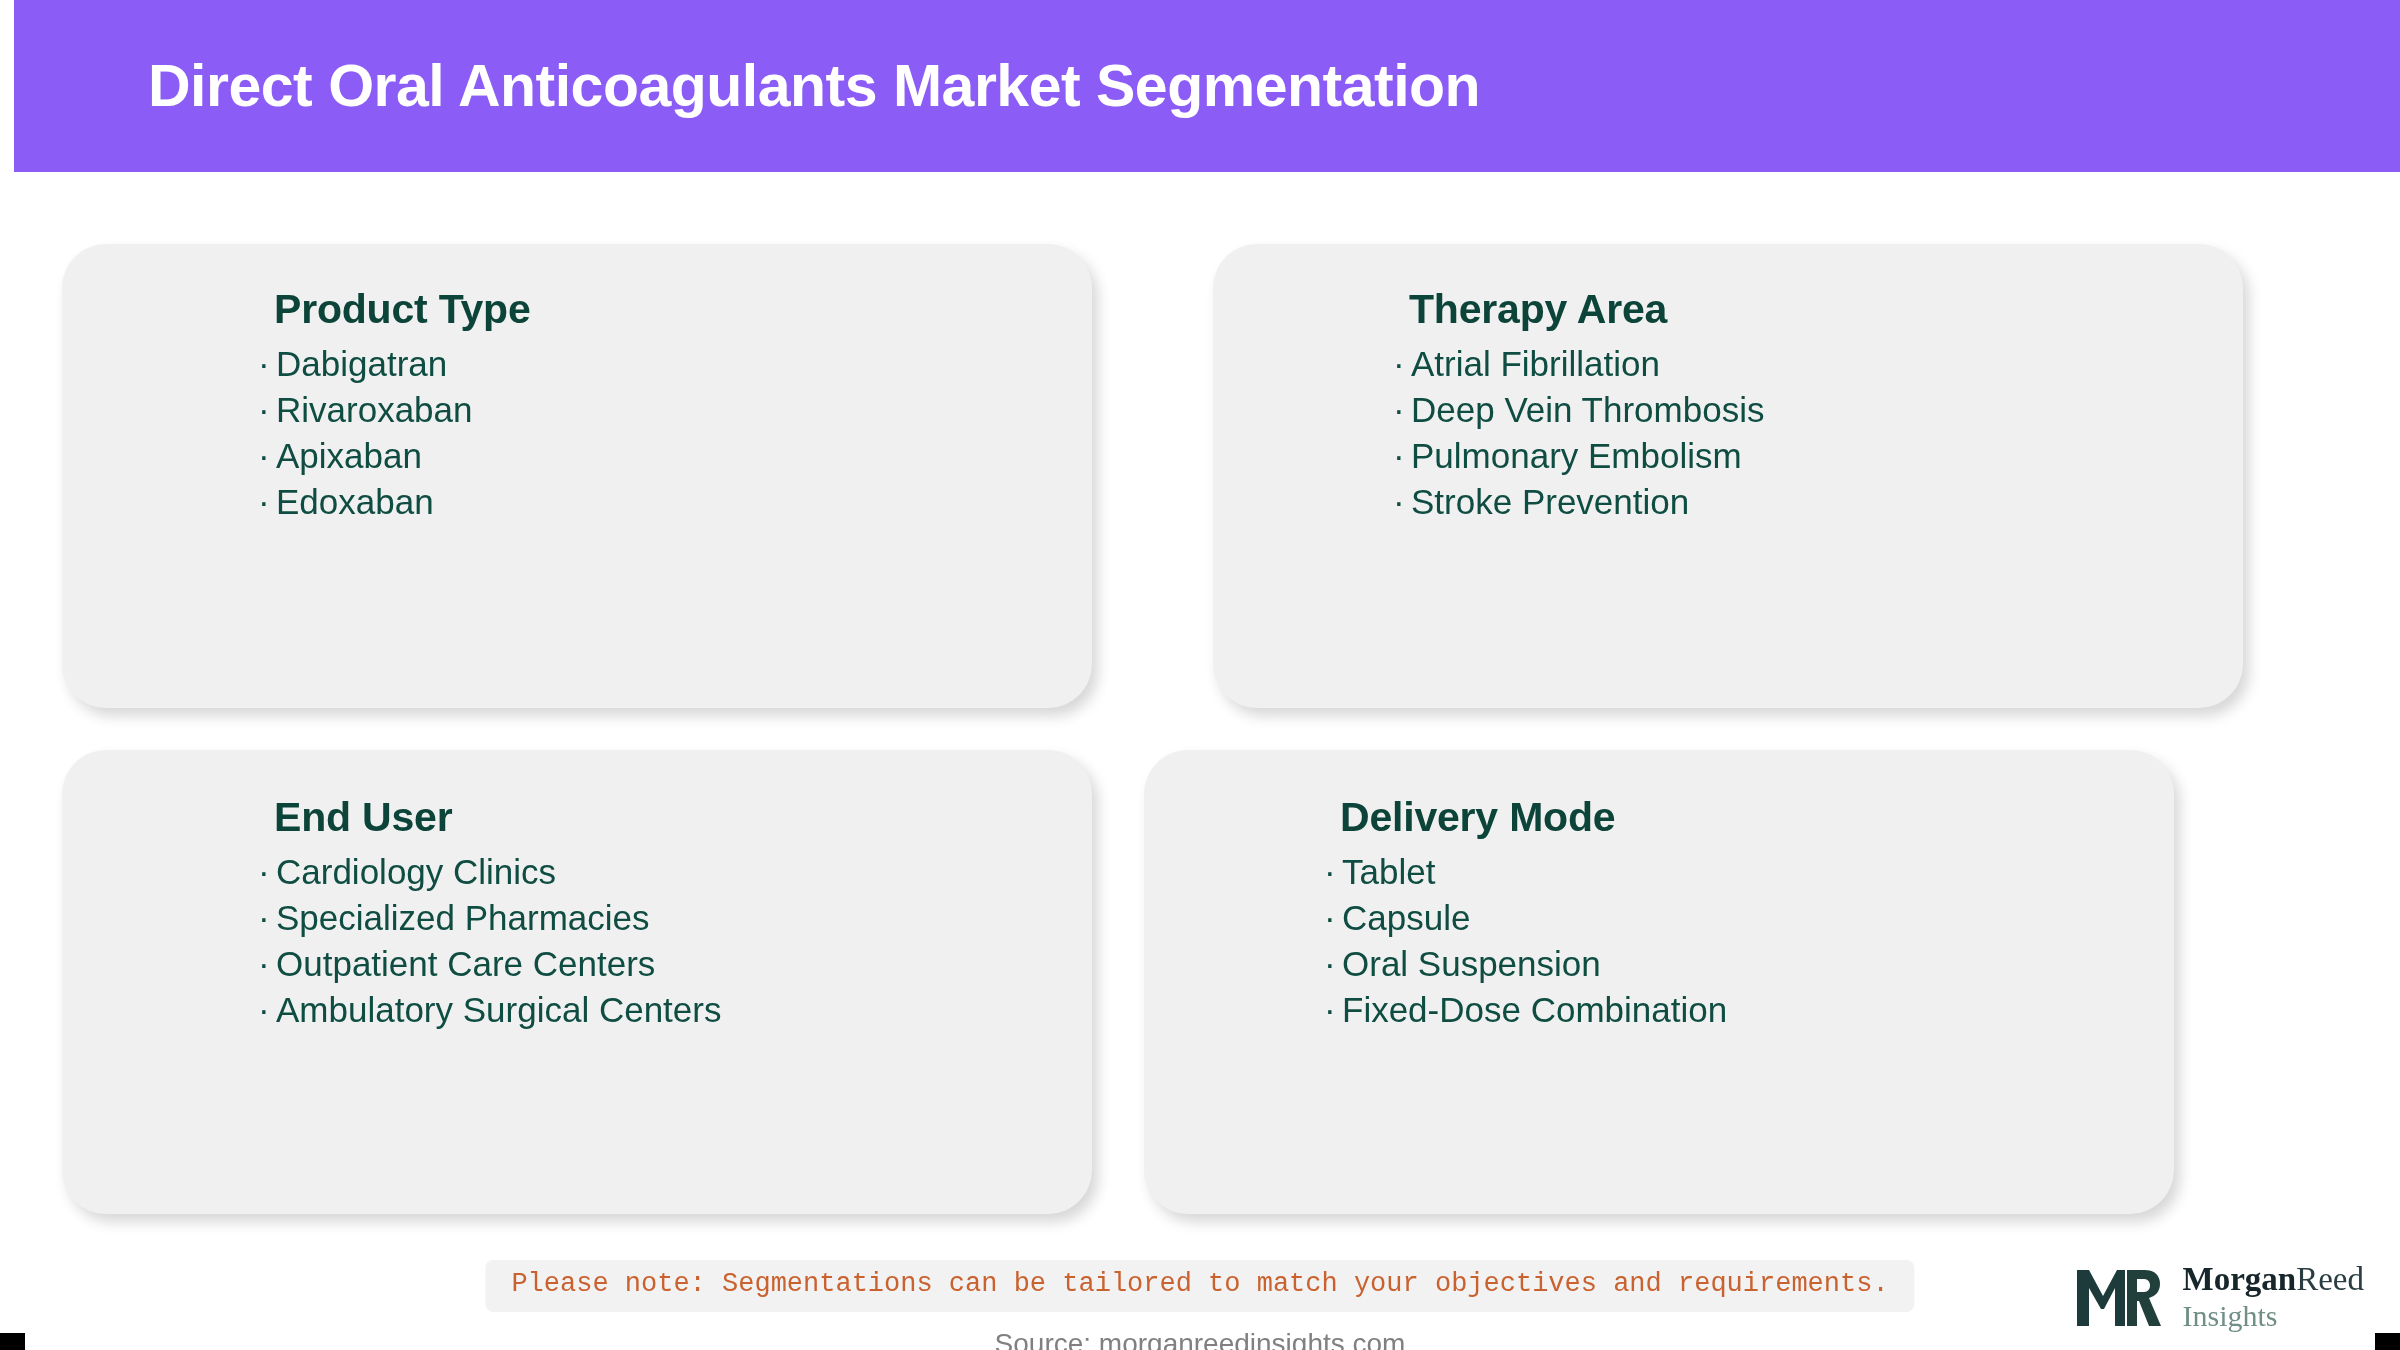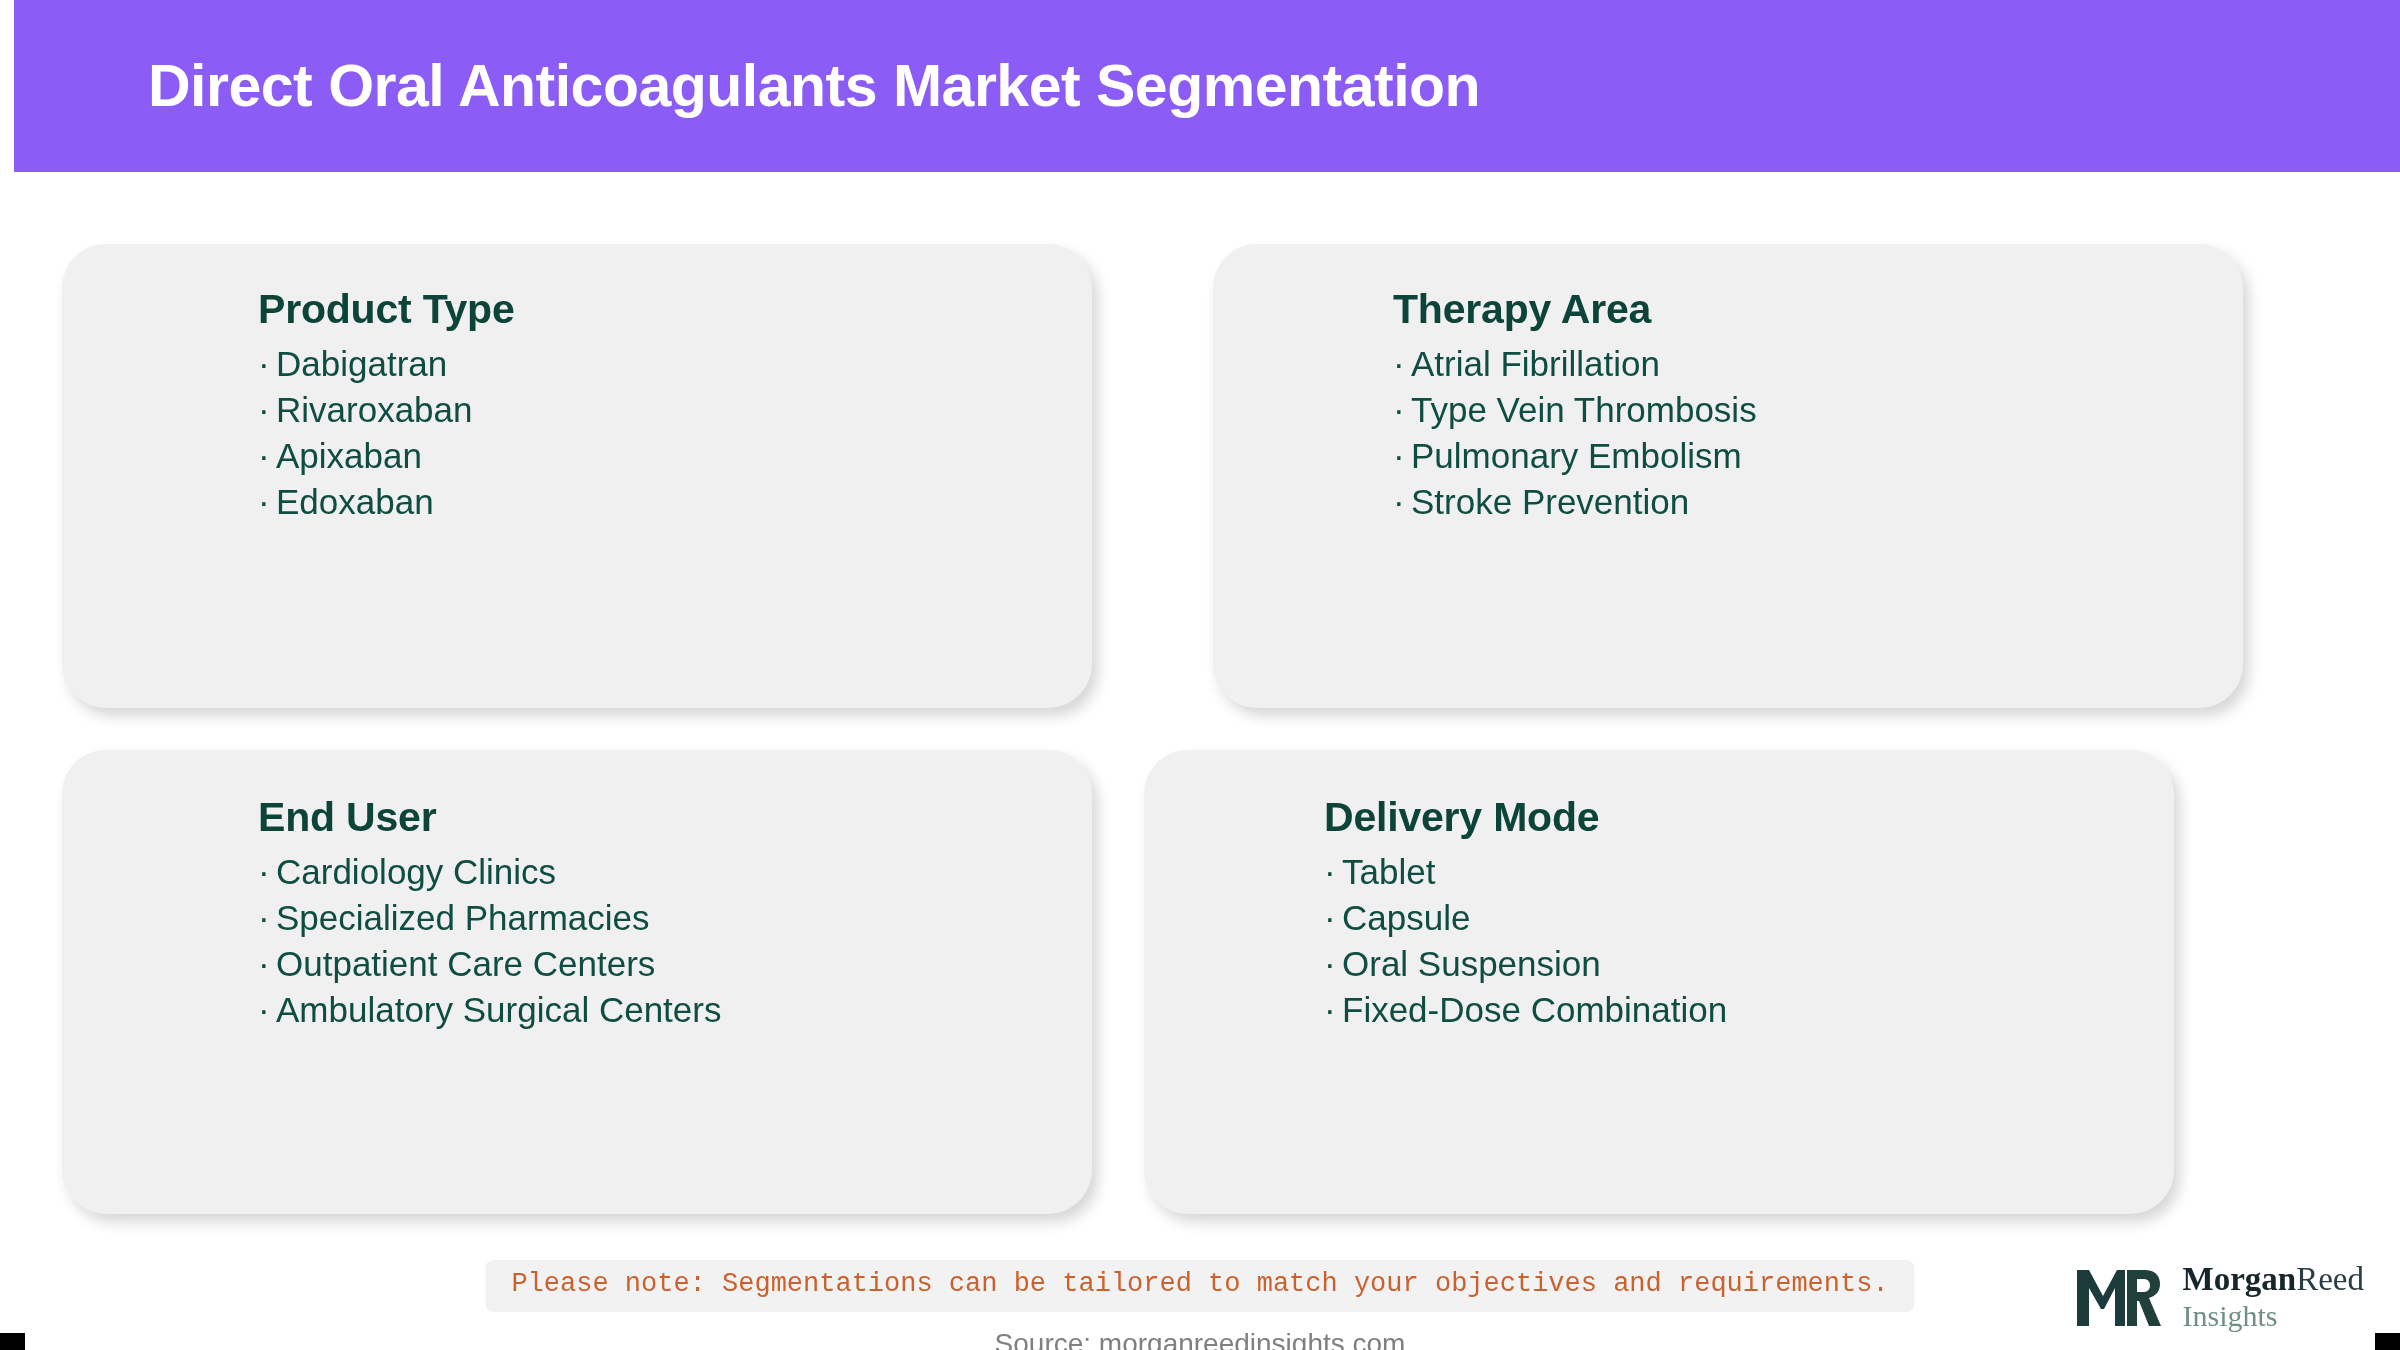--- a/index.html
+++ b/index.html
@@ -64,21 +64,21 @@
   .card-2 .card-inner,
   .card-4 .card-inner { padding-left: 180px; }
   .card-3 .card-inner,
   .card-4 .card-inner { padding-top: 42px; }
 
   .card-heading {
     color: #0d4439;
     font-size: 41px;
     font-weight: bold;
     letter-spacing: -0.2px;
-    margin: 0 0 6px 0;
+    margin: 0 0 6px 16px;
     line-height: 1.25;
     white-space: nowrap;
   }
 
   .bullet-list {
     list-style: none;
     margin: 0;
     padding: 0;
   }
   .bullet-list li {
@@ -201,21 +201,21 @@
   <div class="card card-2">
     <div class="card-inner">
       <div class="card-heading">Therapy Area</div>
       <ul class="bullet-list">
         <li>
           <span class="bullet-dot">·</span>
           <span>Atrial Fibrillation</span>
         </li>
         <li>
           <span class="bullet-dot">·</span>
-          <span>Type Vein Thrombosis</span>
+          <span>Deep Vein Thrombosis</span>
         </li>
         <li>
           <span class="bullet-dot">·</span>
           <span>Pulmonary Embolism</span>
         </li>
         <li>
           <span class="bullet-dot">·</span>
           <span>Stroke Prevention</span>
         </li>
       </ul>

